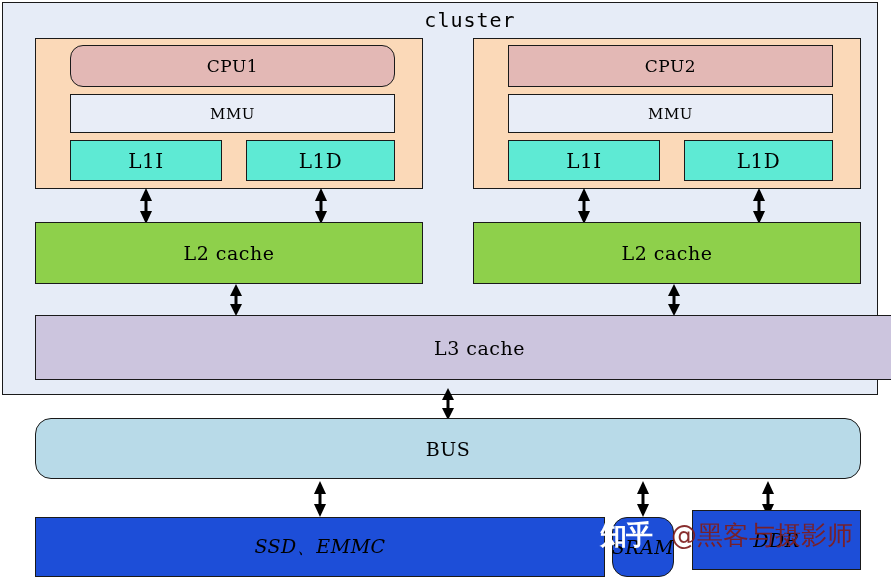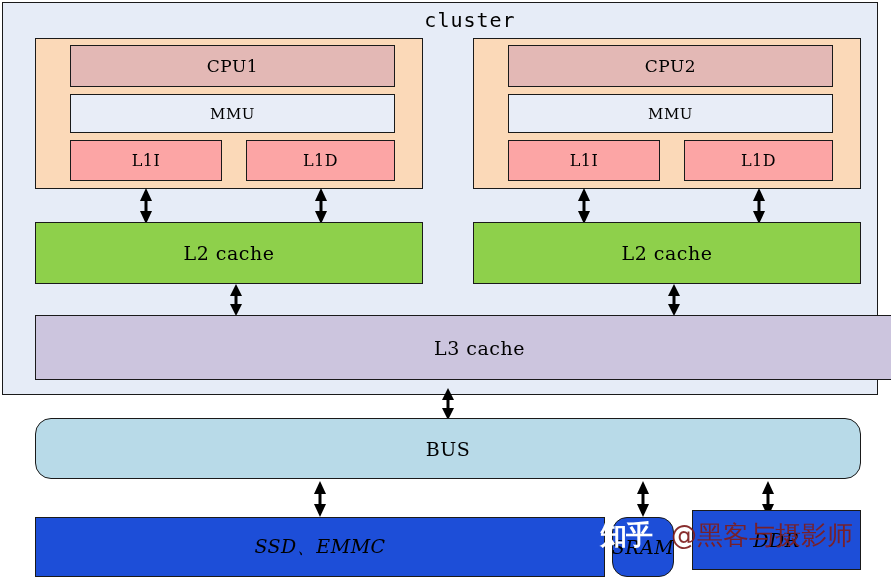--- a/index.html
+++ b/index.html
@@ -64,22 +64,22 @@
   }
   .cpu-core {
     background: #e3b8b5;
     font-size: 17px;
   }
   .mmu {
     background: #e8edf7;
     font-size: 15px;
   }
   .l1 {
-    background: #fca5a5;
-    font-size: 16px;
+    background: #5eead4;
+    font-size: 20px;
   }
 
   
   .l2 {
     background: #8ed04b;
     font-size: 19px;
   }
   .l3 {
     background: #ccc5de;
     font-size: 19px;
@@ -126,21 +126,21 @@
 </style>
 </head>
 <body>
 
 <div id="canvas">
 
   <div class="plain" id="cluster-container"></div>
   <div id="cluster-title">cluster</div>
 
   <div class="plain cpu-block" style="left:35px; top:38px; width:388px; height:151px;"></div>
-  <div class="box cpu-core" style="left:70px; top:45px; width:325px; height:42px;">CPU1</div>
+  <div class="box cpu-core" style="left:70px; top:45px; width:325px; height:42px;border-radius:13px;">CPU1</div>
   <div class="box mmu" style="left:70px; top:94px; width:325px; height:39px;">MMU</div>
   <div class="box l1" style="left:70px; top:140px; width:152px; height:41px;">L1I</div>
   <div class="box l1" style="left:246px; top:140px; width:149px; height:41px;">L1D</div>
 
   <div class="plain cpu-block" style="left:473px; top:38px; width:388px; height:151px;"></div>
   <div class="box cpu-core" style="left:508px; top:45px; width:325px; height:42px;">CPU2</div>
   <div class="box mmu" style="left:508px; top:94px; width:325px; height:39px;">MMU</div>
   <div class="box l1" style="left:508px; top:140px; width:152px; height:41px;">L1I</div>
   <div class="box l1" style="left:684px; top:140px; width:149px; height:41px;">L1D</div>
 

